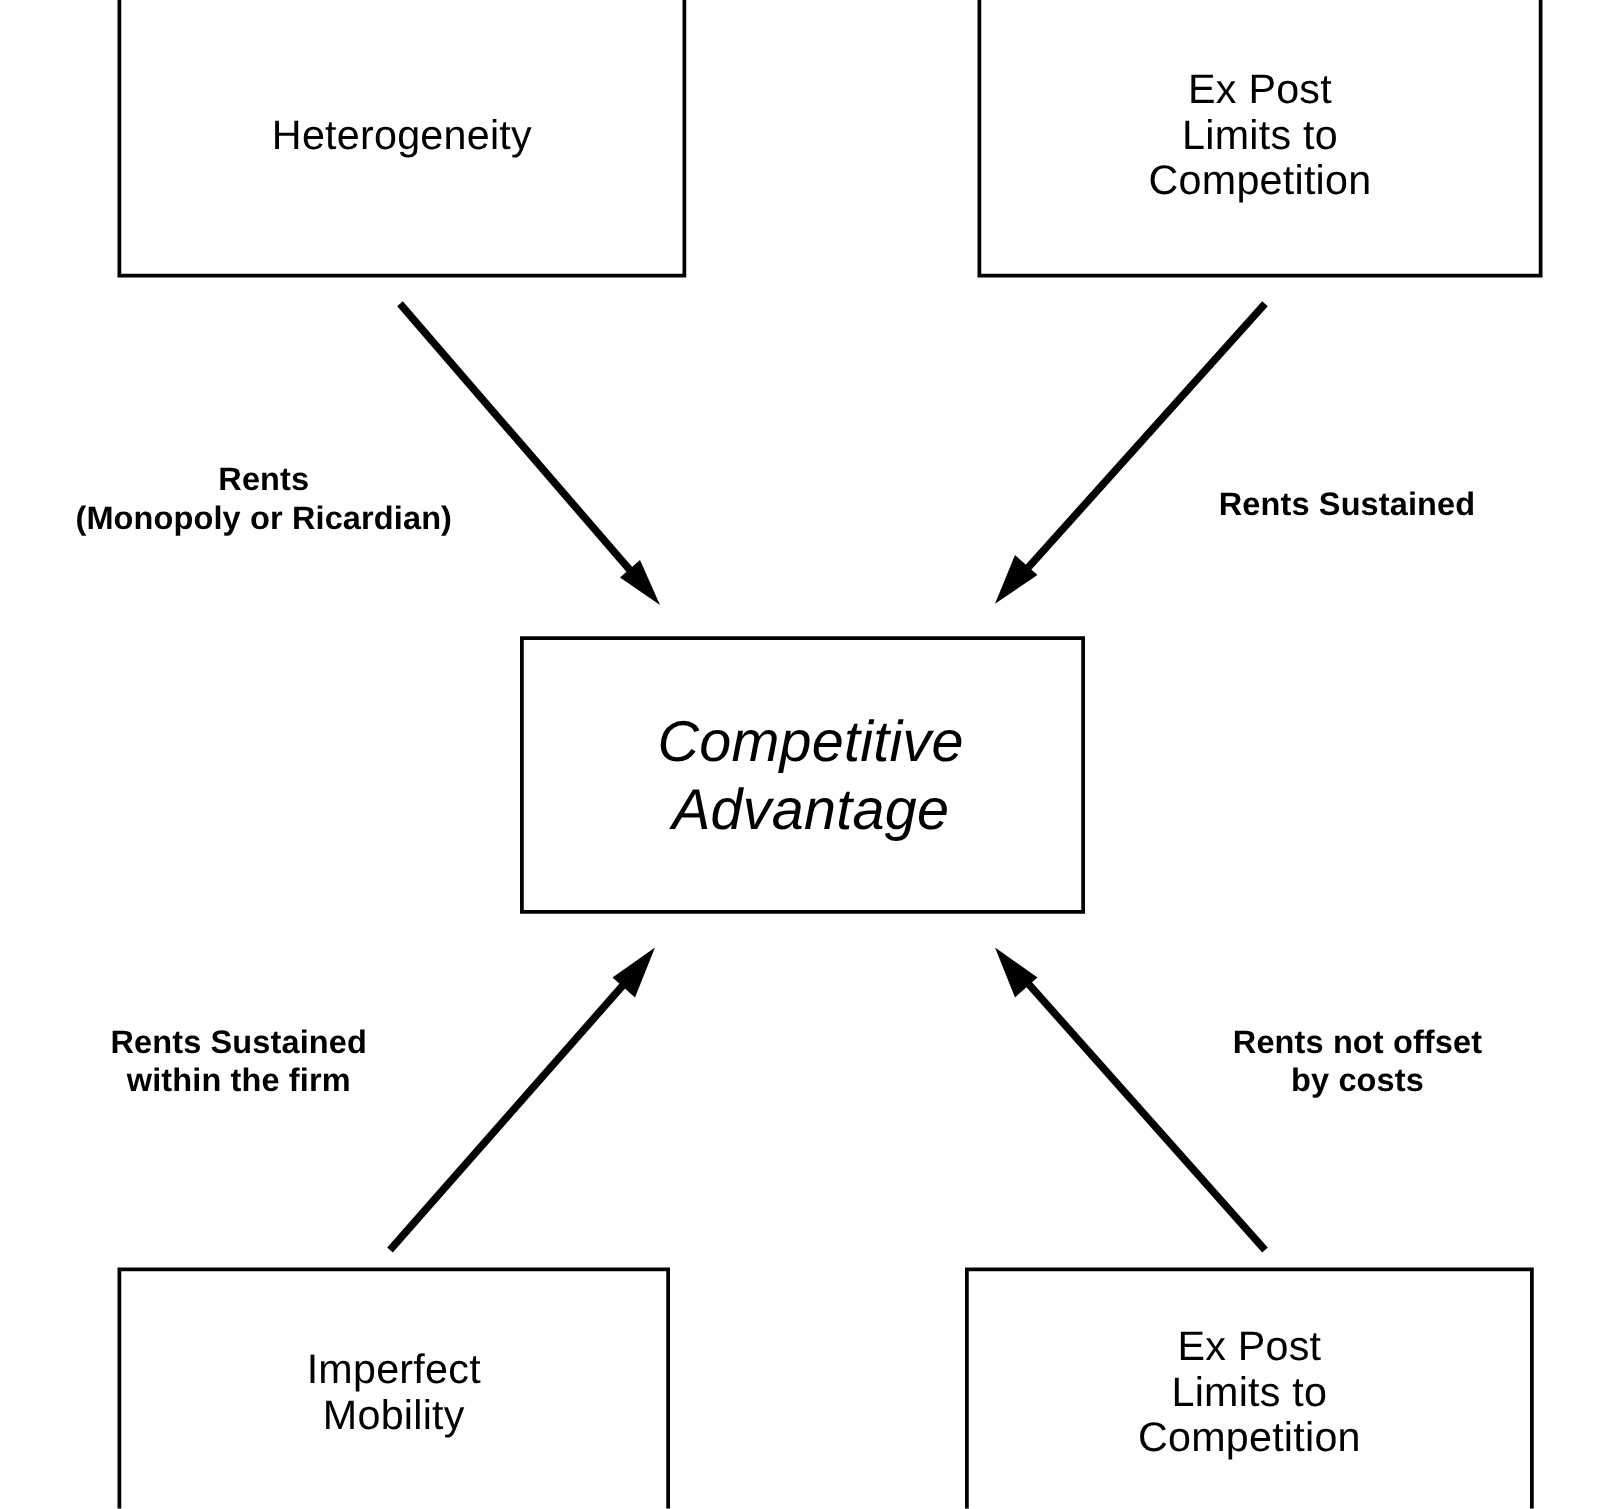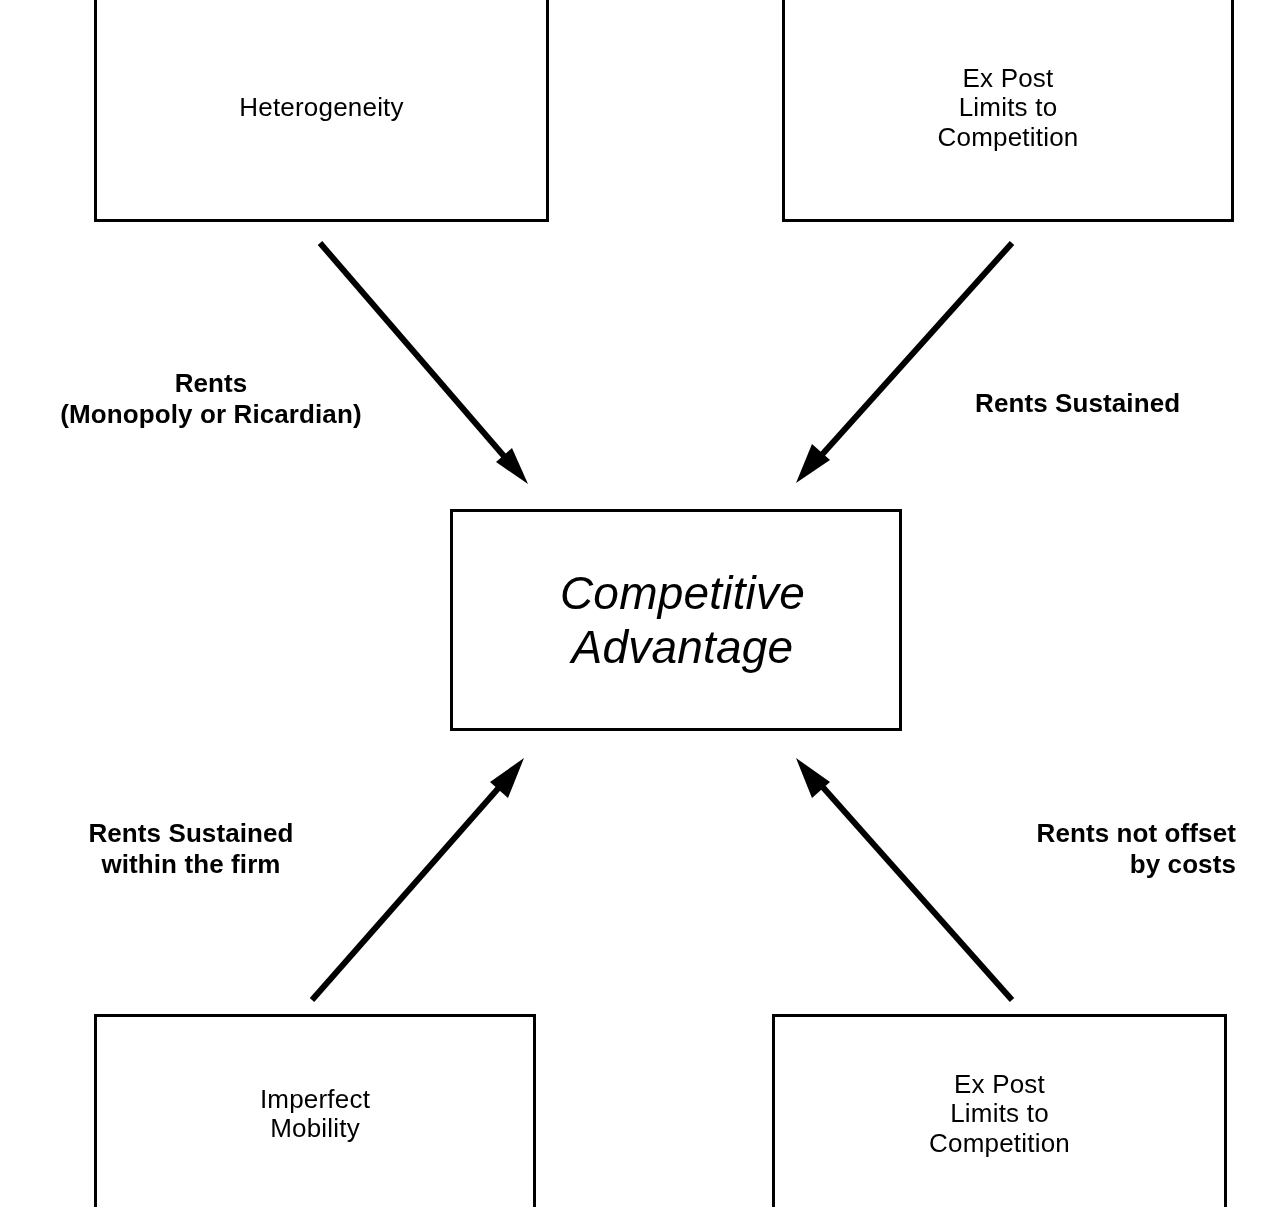--- a/index.html
+++ b/index.html
@@ -30,21 +30,21 @@
     position: absolute;
     border: 3px solid #000000;
     background: #ffffff;
     display: flex;
     align-items: center;
     justify-content: center;
     text-align: center;
     box-sizing: border-box;
   }
   .node-label {
-    font-size: 26px;
+    font-size: 33px;
     line-height: 1.12;
     font-weight: 400;
     letter-spacing: 0.2px;
     white-space: pre-line;
   }
   .center .node-label {
     font-style: italic;
     font-size: 46px;
     line-height: 1.18;
   }
@@ -63,21 +63,21 @@
     width: 455px;
     height: 228px;
   }
   #node-ex-post {
     left: 782px;
     top: -6px;
     width: 452px;
     height: 228px;
   }
   #node-competitive-advantage {
-    left: 450px;
+    left: 416px;
     top: 509px;
     width: 452px;
     height: 222px;
     padding-left: 13px;
   }
   #node-imperfect-mobility {
     left: 94px;
     top: 1014px;
     width: 442px;
     height: 200px;
@@ -104,21 +104,21 @@
   #label-rents-within-firm {
     left: 36px;
     top: 818px;
     width: 310px;
     text-align: center;
   }
   #label-rents-not-offset {
     left: 936px;
     top: 818px;
     width: 300px;
-    text-align: right;
+    text-align: center;
   }
 </style>
 </head>
 <body>
 
 <div id="diagram">
 
   <svg class="arrows" viewBox="0 0 1282 1207">
 
     <g>

